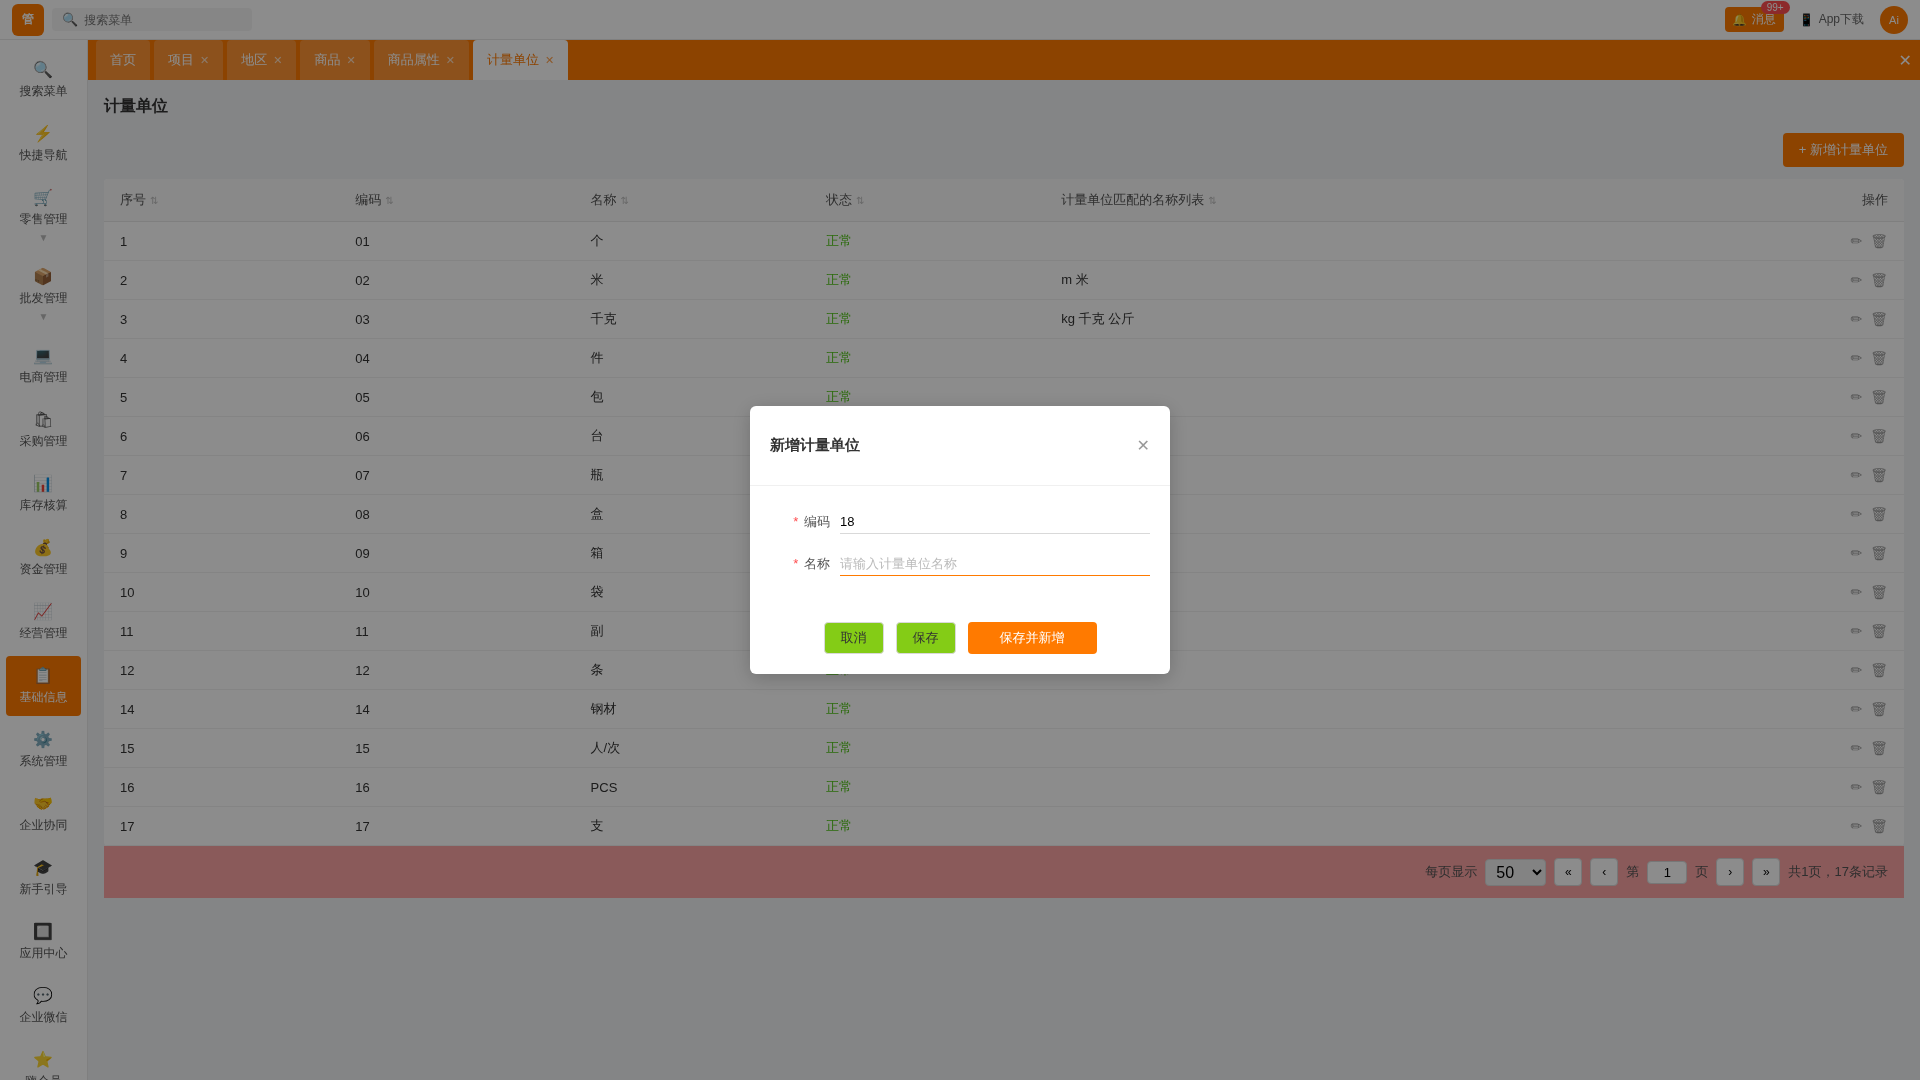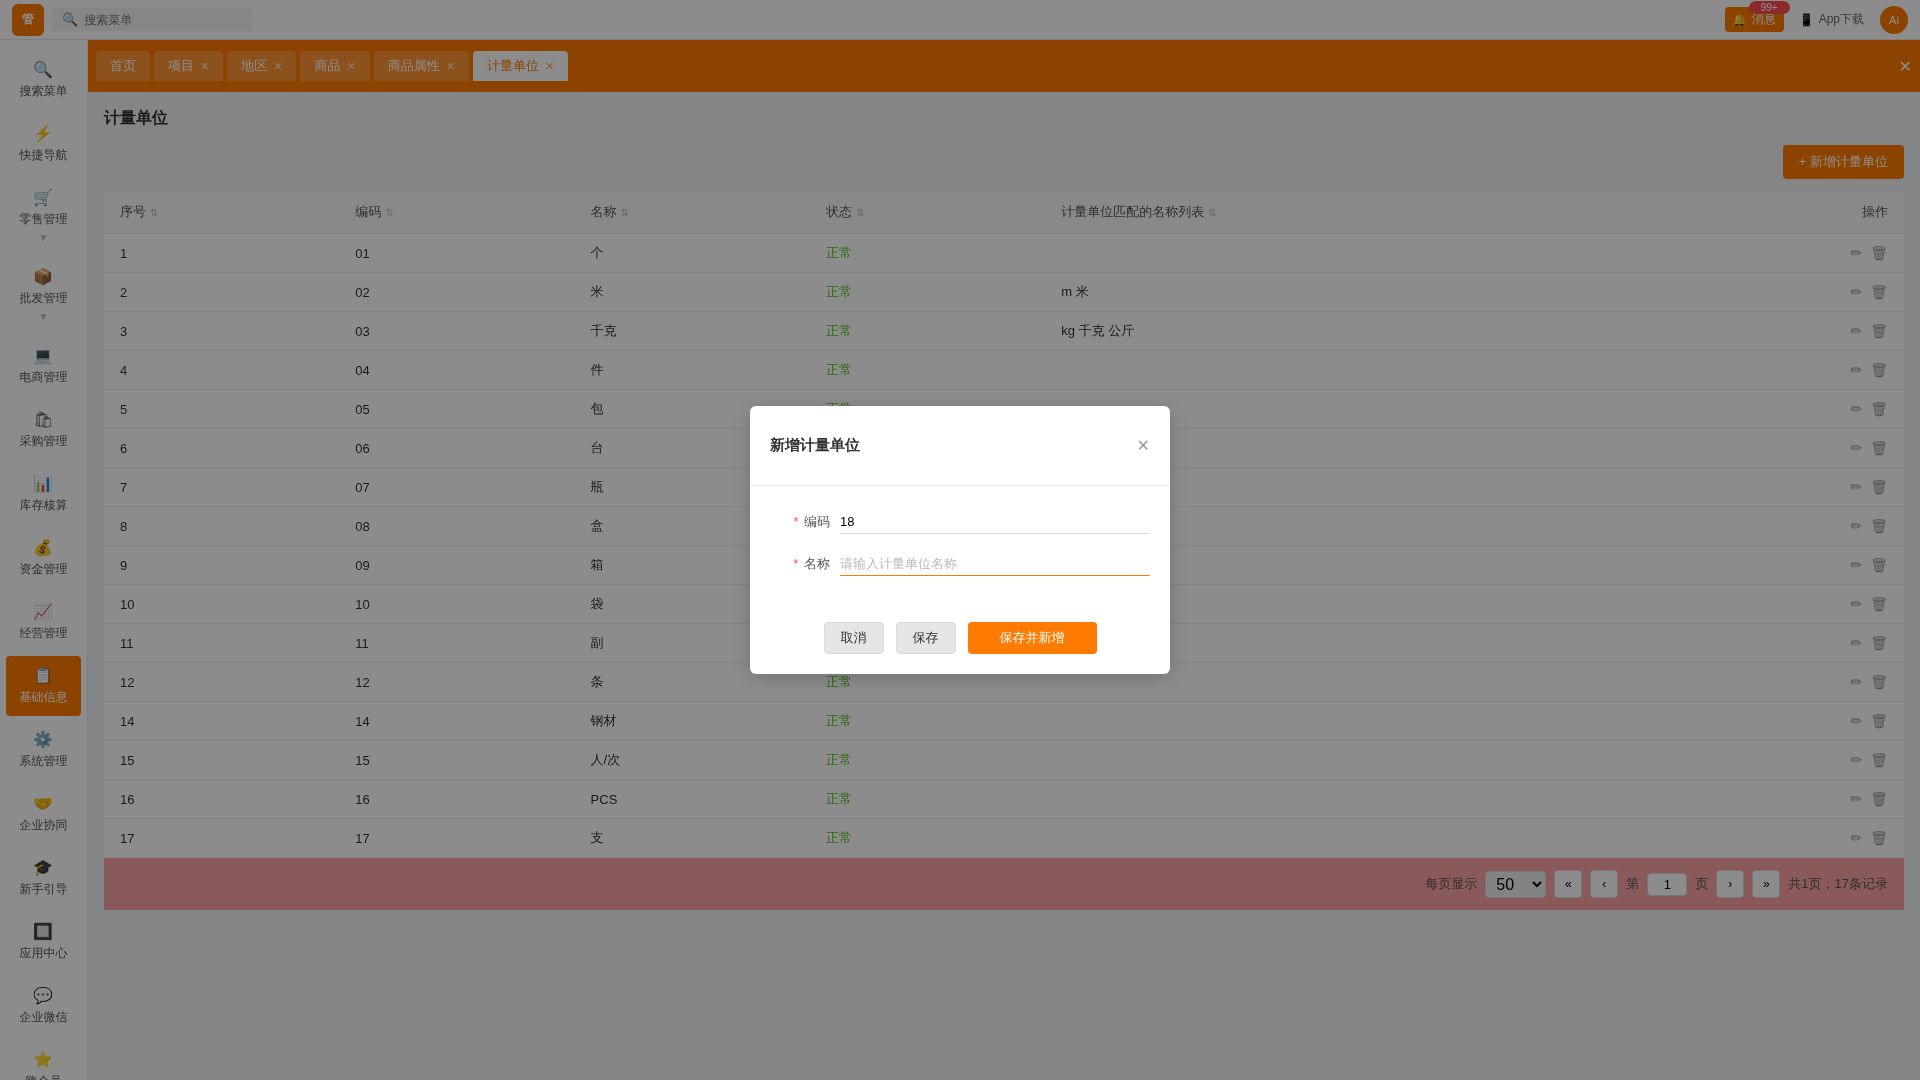--- a/index.html
+++ b/index.html
@@ -6,51 +6,51 @@
     body { font-family: 'Microsoft YaHei', Arial, sans-serif; font-size: 13px; background: #f0f2f5; color: #333; overflow: hidden; width: 1920px; height: 1080px; }
 
     
     .top-bar { height: 40px; background: #fff; display: flex; align-items: center; padding: 0 12px; border-bottom: 1px solid #e8e8e8; justify-content: space-between; }
     .top-bar-left { display: flex; align-items: center; gap: 8px; }
     .logo-area { display: flex; align-items: center; gap: 6px; }
     .logo-icon { width: 32px; height: 32px; background: #ff7a00; border-radius: 6px; display: flex; align-items: center; justify-content: center; color: #fff; font-weight: bold; font-size: 12px; }
     .top-bar-search { display: flex; align-items: center; background: #f5f5f5; border-radius: 4px; padding: 4px 10px; gap: 6px; width: 200px; }
     .top-bar-right { display: flex; align-items: center; gap: 16px; }
     .notification-btn { display: flex; align-items: center; gap: 4px; background: #ff7a00; color: #fff; border: none; border-radius: 4px; padding: 4px 8px; font-size: 12px; cursor: pointer; position: relative; }
-    .badge { background: #ff4d4f; color: #fff; border-radius: 10px; padding: 1px 12px; font-size: 10px; position: absolute; top: -6px; right: -6px; }
+    .badge { background: #ff4d4f; color: #fff; border-radius: 10px; padding: 1px 6px; font-size: 10px; position: absolute; top: -6px; right: -6px; }
     .app-download { display: flex; align-items: center; gap: 4px; font-size: 12px; color: #666; cursor: pointer; }
     .avatar { width: 28px; height: 28px; background: #ff7a00; border-radius: 50%; display: flex; align-items: center; justify-content: center; color: #fff; font-size: 11px; }
 
     
     .layout { display: flex; height: calc(1080px - 40px); }
 
     
     .sidebar { width: 88px; background: #fff; border-right: 1px solid #e8e8e8; display: flex; flex-direction: column; padding: 8px 0; overflow-y: auto; }
     .sidebar-item { display: flex; flex-direction: column; align-items: center; padding: 10px 4px; cursor: pointer; font-size: 12px; color: #555; gap: 4px; border-radius: 4px; margin: 2px 6px; }
     .sidebar-item.active { background: #ff7a00; color: #fff; border-radius: 4px; }
     .sidebar-icon { font-size: 16px; }
 
     
     .main { flex: 1; display: flex; flex-direction: column; overflow: hidden; }
 
     
-    .tabs-bar { height: 52px; background: #ff7a00; display: flex; align-items: center; padding: 0 8px; gap: 4px; position: relative; }
+    .tabs-bar { height: 40px; background: #ff7a00; display: flex; padding: 0 8px; gap: 4px; position: relative; }
     .tab { display: flex; align-items: center; gap: 6px; padding: 6px 14px; background: rgba(255,255,255,0.2); color: #fff; border-radius: 4px 4px 0 0; font-size: 13px; cursor: pointer; }
     .tab.active { background: #fff; color: #ff7a00; }
     .tab-close { font-size: 11px; opacity: 0.7; cursor: pointer; }
     .tab-close-btn { position: absolute; right: 8px; top: 50%; transform: translateY(-50%); color: #fff; cursor: pointer; font-size: 16px; }
 
     
     .content { flex: 1; padding: 16px; background: #f0f2f5; overflow-y: auto; position: relative; }
     .page-title { font-size: 16px; font-weight: bold; margin-bottom: 16px; color: #333; }
 
     
     .toolbar { display: flex; justify-content: flex-end; margin-bottom: 12px; }
     .btn-primary { background: #ff7a00; color: #fff; border: none; border-radius: 4px; padding: 8px 16px; font-size: 13px; cursor: pointer; font-family: inherit; }
-    .btn-default { background: #e5e5e5; color: #333; border: 1px solid #d9d9d9; border-radius: 4px; padding: 6px 16px; font-size: 13px; cursor: pointer; font-family: inherit; }
+    .btn-default { background: #84cc16; color: #333; border: 1px solid #d9d9d9; border-radius: 4px; padding: 6px 16px; font-size: 13px; cursor: pointer; font-family: inherit; }
     .btn-orange { background: #ff7a00; color: #fff; border: none; border-radius: 4px; padding: 6px 32px; font-size: 13px; cursor: pointer; font-family: inherit; }
 
     
     .table-wrap { background: #fff; border-radius: 4px; overflow: hidden; }
     table { width: 100%; border-collapse: collapse; }
     thead tr { background: #fafafa; }
     th { padding: 12px 16px; text-align: left; font-weight: 500; color: #555; border-bottom: 1px solid #e8e8e8; font-size: 13px; white-space: nowrap; }
     th .sort-icon { color: #bbb; font-size: 10px; margin-left: 4px; }
     td { padding: 10px 16px; border-bottom: 1px solid #f0f0f0; font-size: 13px; color: #333; }
     .status-normal { color: #52c41a; }

